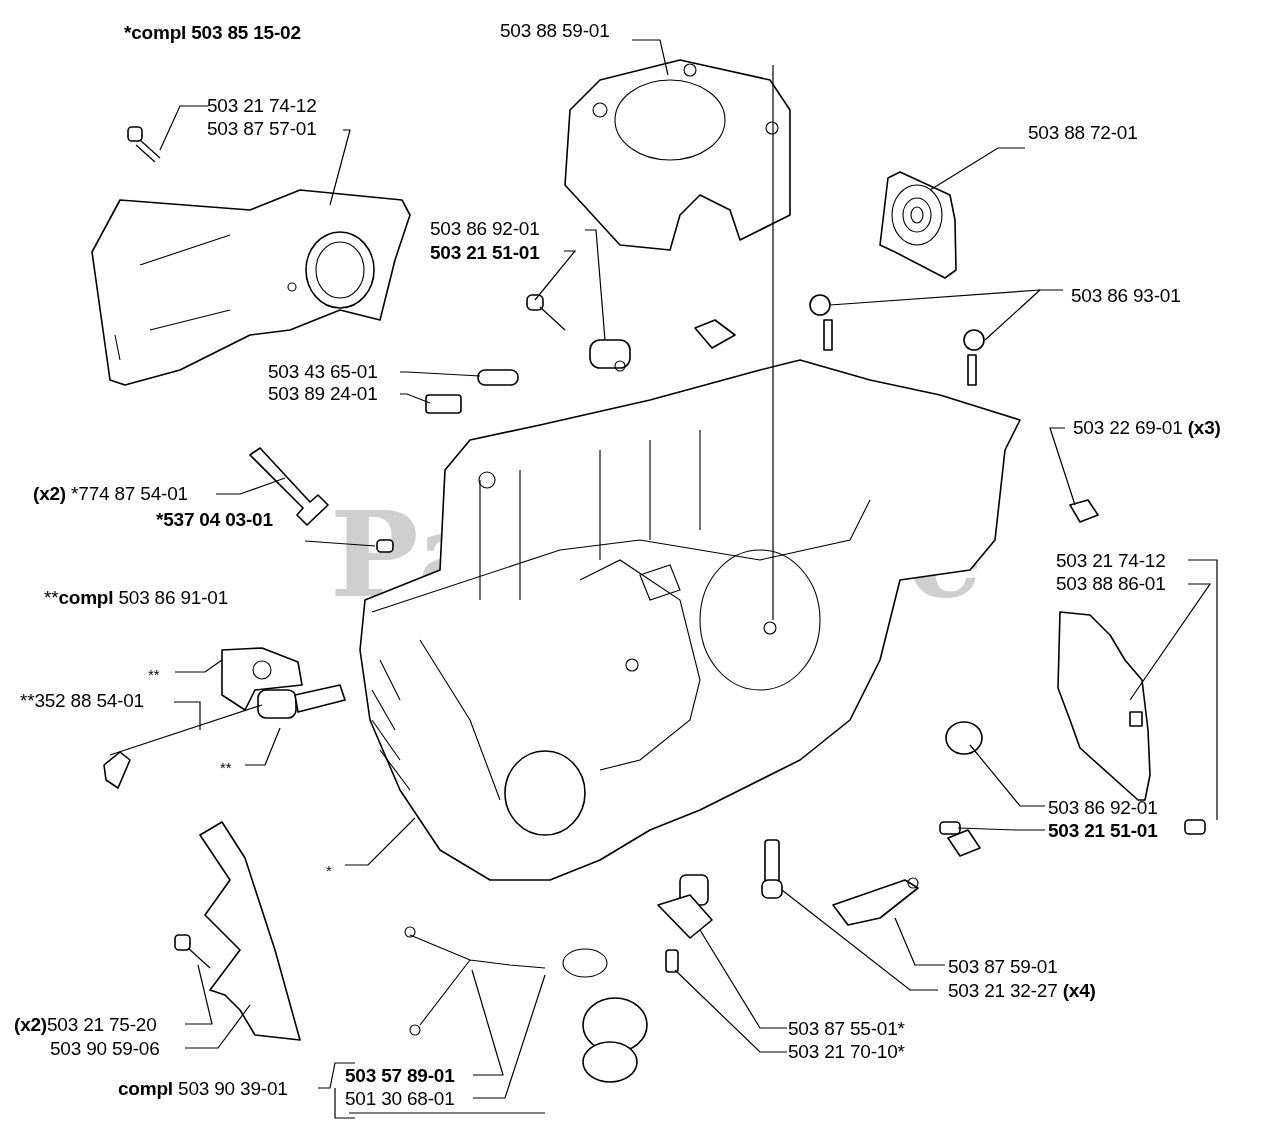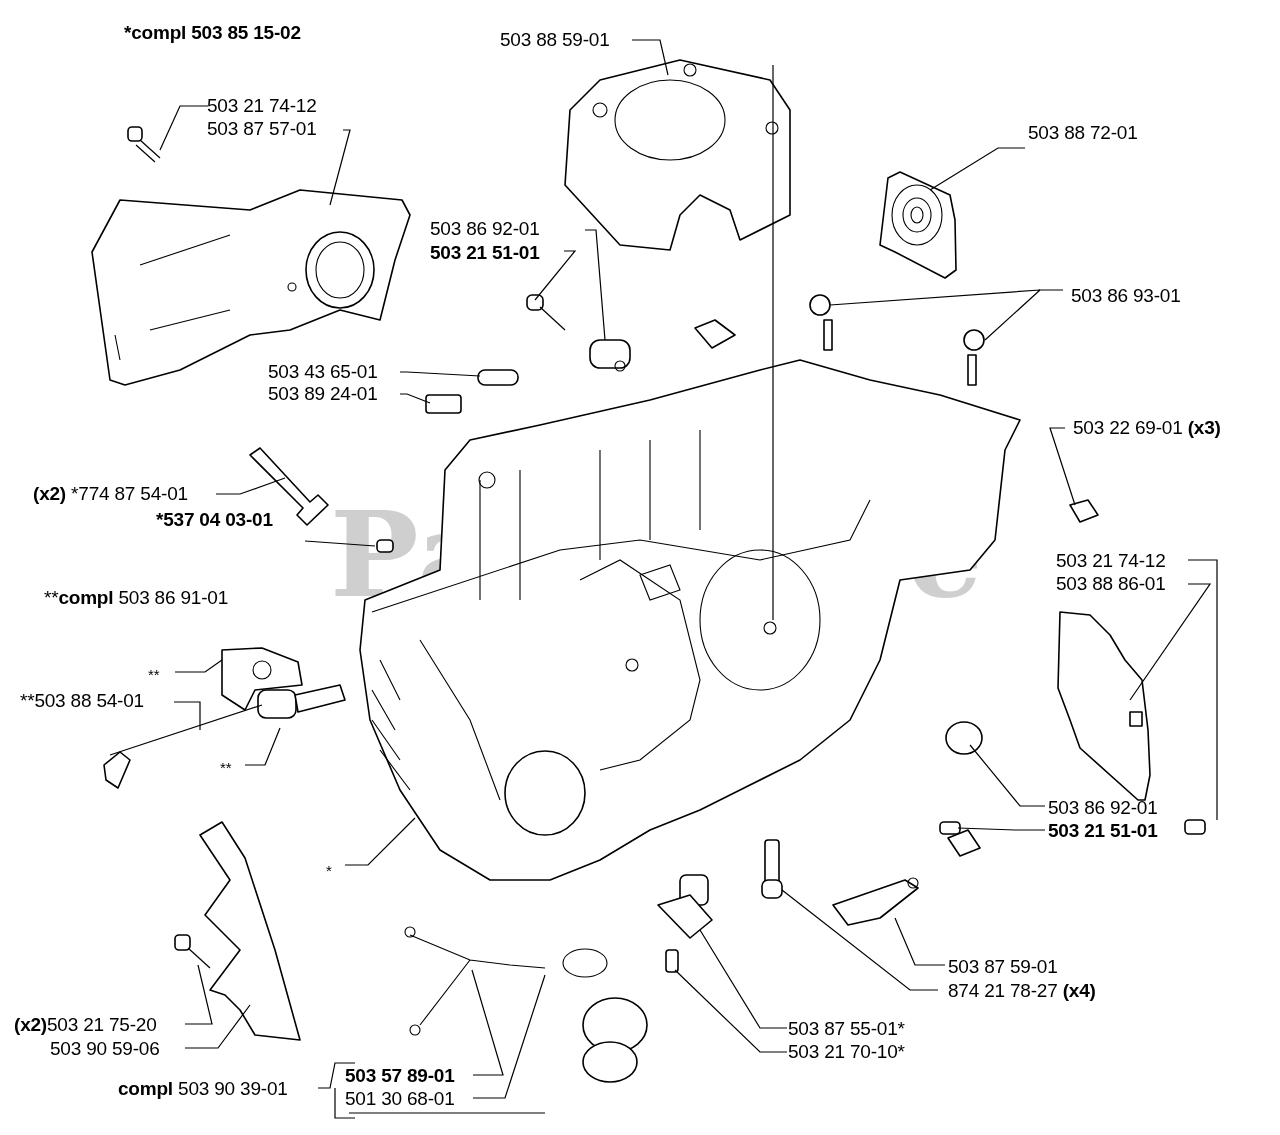--- a/index.html
+++ b/index.html
@@ -184,48 +184,48 @@
       <path class="lead" d="M473,1098 L505,1098 L545,975"></path>
       <path class="lead" d="M349,1113 L545,1113"></path>
     </g>
   </svg>
 
   <div class="lbl b" style="left:124px;top:22px">
     <span>*compl </span><span>503 85 15-02</span>
   </div>
   <div class="lbl" style="left:207px;top:95px">503 21 74-12</div>
   <div class="lbl" style="left:207px;top:118px">503 87 57-01</div>
-  <div class="lbl" style="left:500px;top:29px">503 88 59-01</div>
+  <div class="lbl" style="left:500px;top:20px">503 88 59-01</div>
   <div class="lbl" style="left:1028px;top:122px">503 88 72-01</div>
   <div class="lbl" style="left:430px;top:218px">503 86 92-01</div>
   <div class="lbl b" style="left:430px;top:242px">503 21 51-01</div>
   <div class="lbl" style="left:1071px;top:285px">503 86 93-01</div>
   <div class="lbl" style="left:268px;top:361px">503 43 65-01</div>
   <div class="lbl" style="left:268px;top:383px">503 89 24-01</div>
   <div class="lbl" style="left:1073px;top:417px">
     <span>503 22 69-01</span> <span class="b">(x3)</span>
   </div>
   <div class="lbl" style="left:33px;top:483px">
     <span class="b">(x2)</span> <span>*774 87 54-01</span>
   </div>
   <div class="lbl b" style="left:156px;top:509px">*537 04 03-01</div>
   <div class="lbl" style="left:44px;top:587px">
     <span>**</span><span class="b">compl</span><span> 503 86 91-01</span>
   </div>
   <div class="lbl" style="left:148px;top:664px;font-size:15px">**</div>
-  <div class="lbl" style="left:20px;top:690px">**503 88 54-01</div>
+  <div class="lbl" style="left:20px;top:690px">**352 88 54-01</div>
   <div class="lbl" style="left:220px;top:757px;font-size:15px">**</div>
   <div class="lbl" style="left:326px;top:860px;font-size:15px">*</div>
   <div class="lbl" style="left:1056px;top:550px">503 21 74-12</div>
   <div class="lbl" style="left:1056px;top:573px">503 88 86-01</div>
   <div class="lbl" style="left:1048px;top:797px">503 86 92-01</div>
   <div class="lbl b" style="left:1048px;top:820px">503 21 51-01</div>
   <div class="lbl" style="left:948px;top:956px">503 87 59-01</div>
   <div class="lbl" style="left:948px;top:980px">
-    <span>874 21 78-27 </span><span class="b">(x4)</span>
+    <span>503 21 32-27 </span><span class="b">(x4)</span>
   </div>
   <div class="lbl" style="left:788px;top:1018px">503 87 55-01*</div>
   <div class="lbl" style="left:788px;top:1041px">503 21 70-10*</div>
   <div class="lbl" style="left:14px;top:1014px">
     <span class="b">(x2)</span><span>503 21 75-20</span>
   </div>
   <div class="lbl" style="left:50px;top:1038px">503 90 59-06</div>
   <div class="lbl" style="left:118px;top:1078px">
     <span class="b">compl</span><span> 503 90 39-01</span>
   </div>

